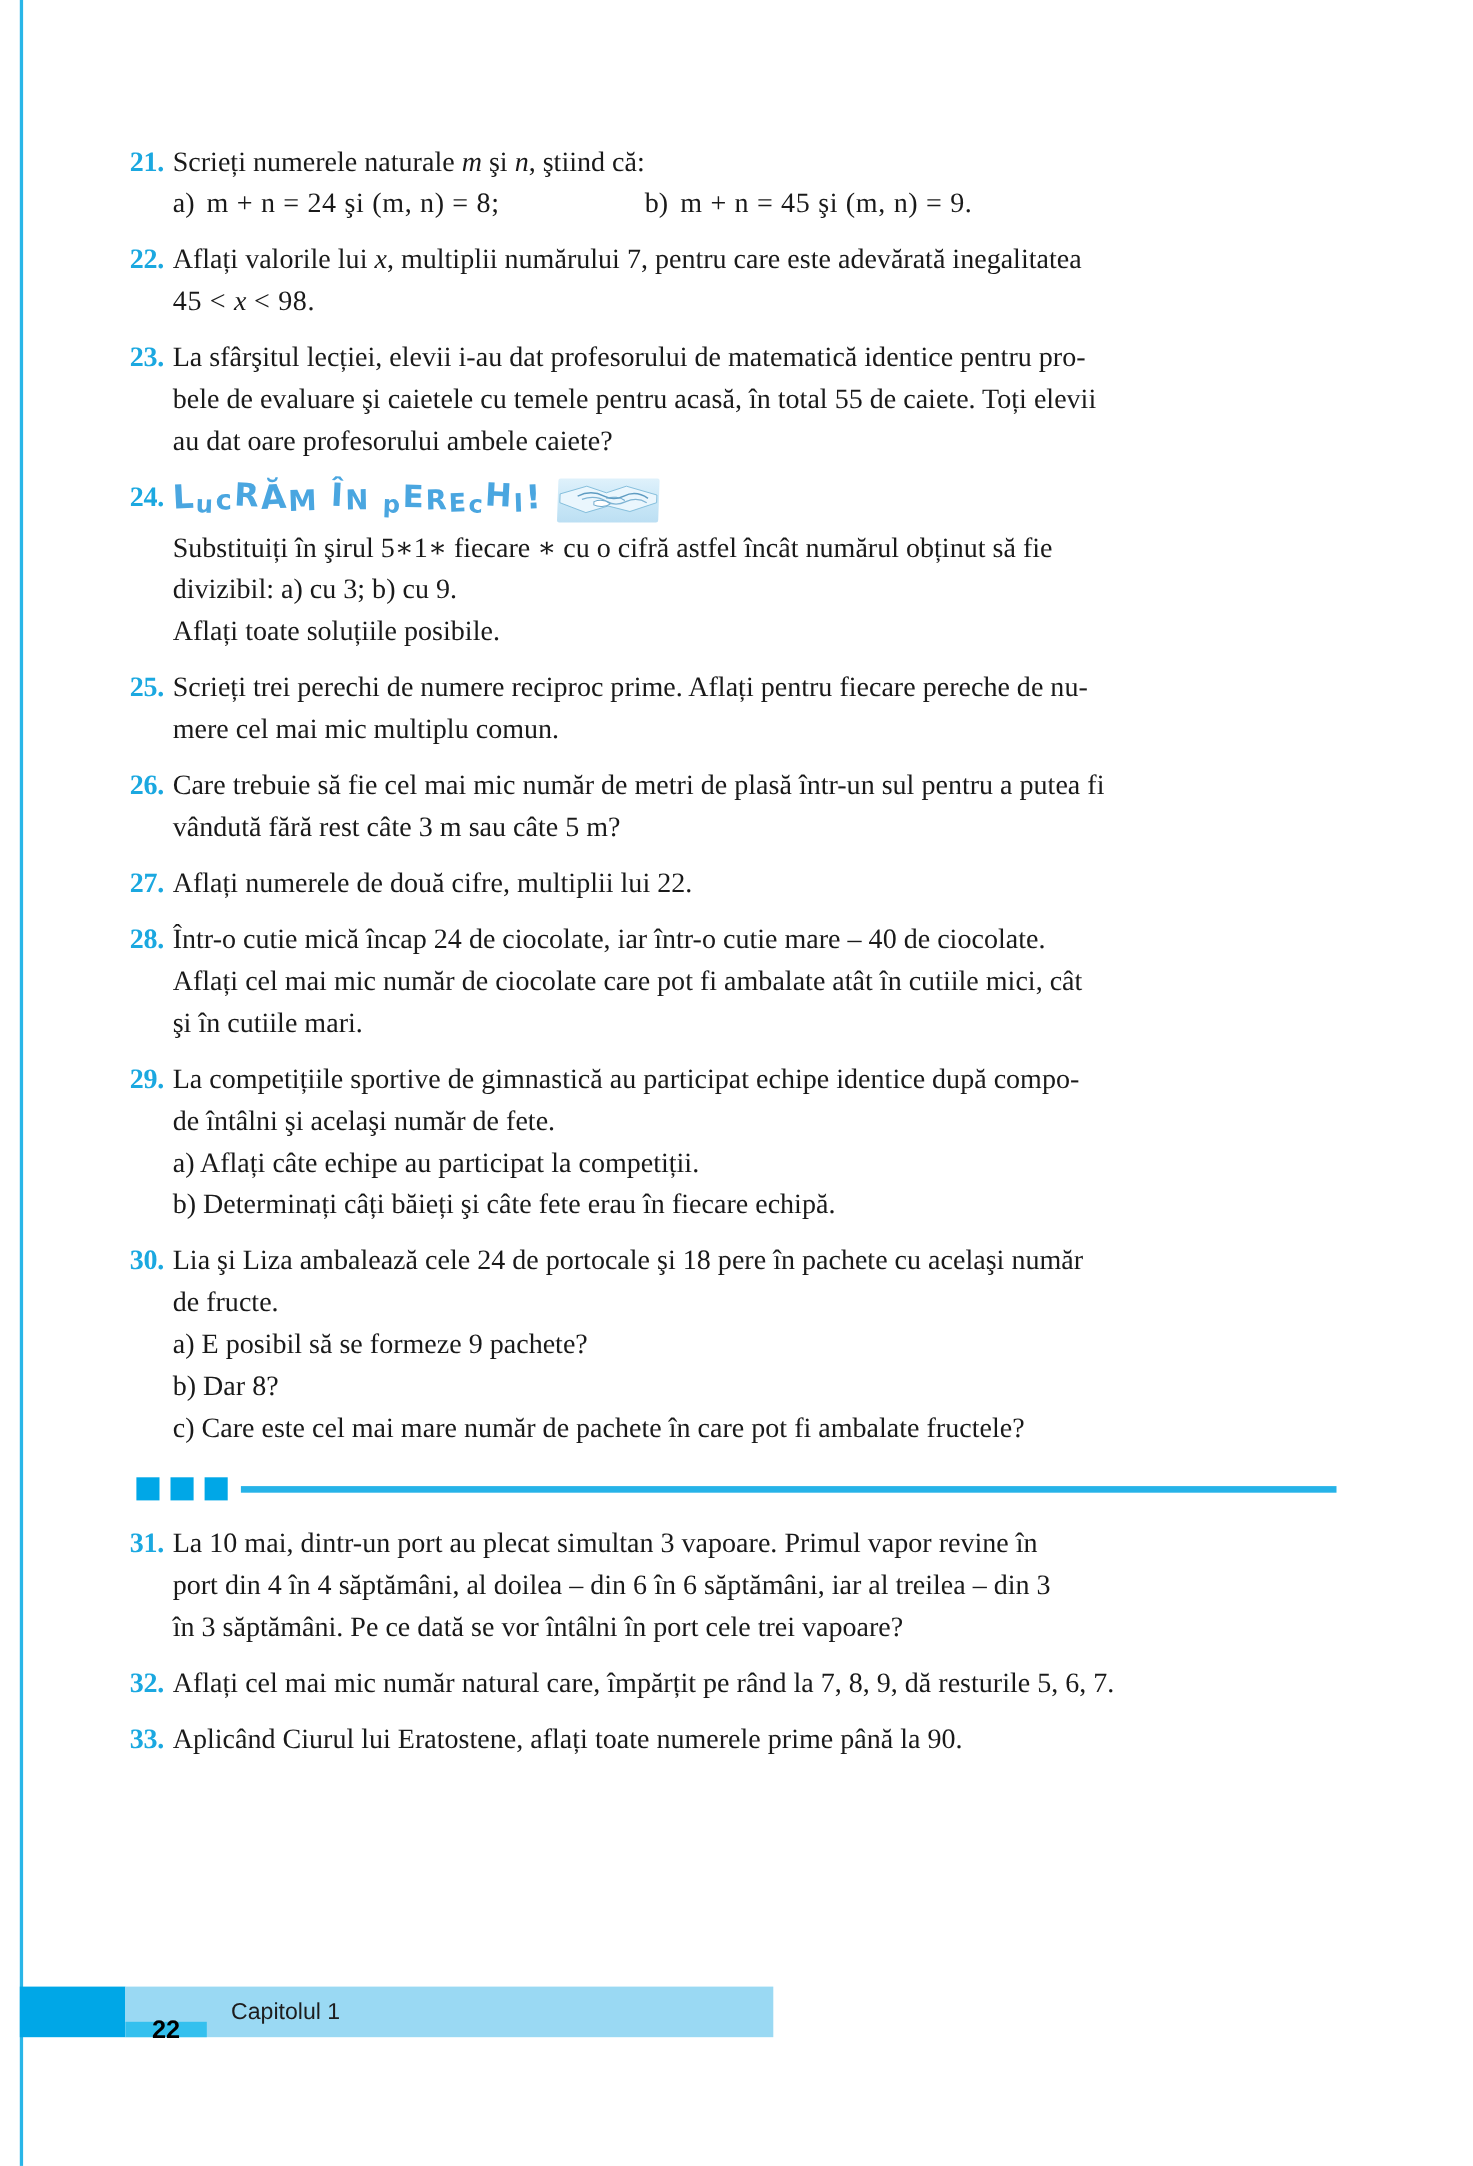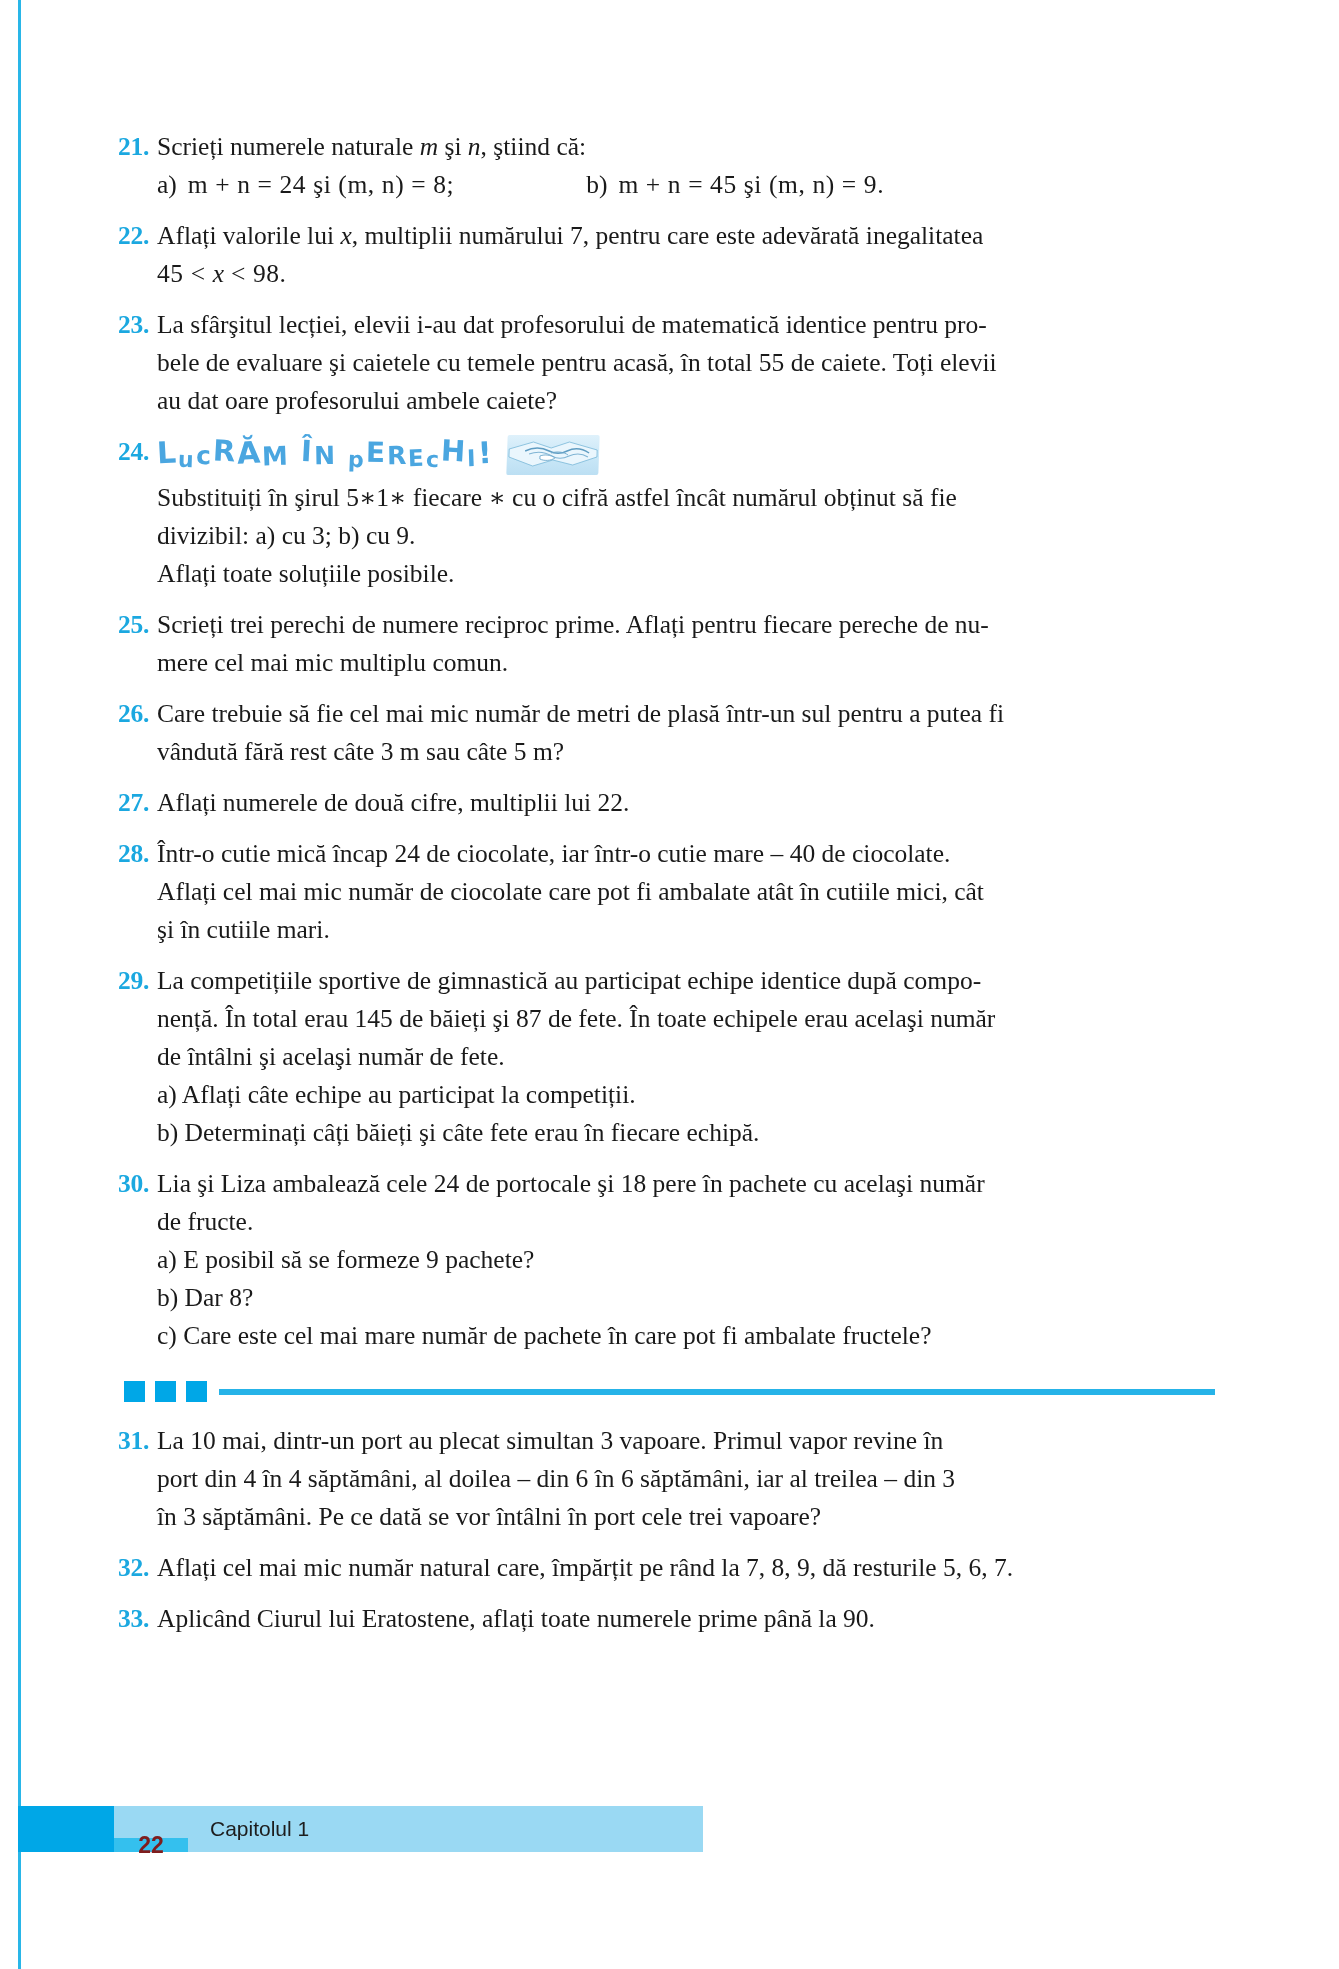--- a/index.html
+++ b/index.html
@@ -146,21 +146,21 @@
   }
   .footer-main {
     flex: 1 1 auto;
     background: #9ad9f3;
     display: flex;
     align-items: center;
   }
   .footer-pageno {
     width: 74px;
     text-align: center;
-    color: #7f1d1d;
+    color: #000000;
     font-family: "Liberation Sans", sans-serif;
     font-weight: bold;
     font-size: 23px;
     background: #34c0ee;
     align-self: stretch;
     display: flex;
     align-items: center;
     justify-content: center;
     margin-top: 32px;
   }
@@ -255,21 +255,20 @@
       <p class="ln">Într-o cutie mică încap 24 de ciocolate, iar într-o cutie mare – 40 de ciocolate.</p>
       <p class="ln">Aflați cel mai mic număr de ciocolate care pot fi ambalate atât în cutiile mici, cât</p>
       <p class="ln">şi în cutiile mari.</p>
     </div>
   </div>
 
   <div class="exercise">
     <div class="ex-num">29.</div>
     <div class="ex-body">
       <p class="ln">La competițiile sportive de gimnastică au participat echipe identice după compo-</p>
-      <p class="ln">nență. În total erau 145 de băieți şi 87 de fete. În toate echipele erau acelaşi număr</p>
       <p class="ln">de întâlni şi acelaşi număr de fete.</p>
       <p class="ln">a) Aflați câte echipe au participat la competiții.</p>
       <p class="ln">b) Determinați câți băieți şi câte fete erau în fiecare echipă.</p>
     </div>
   </div>
 
   <div class="exercise">
     <div class="ex-num">30.</div>
     <div class="ex-body">
       <p class="ln">Lia şi Liza ambalează cele 24 de portocale şi 18 pere în pachete cu acelaşi număr</p>

